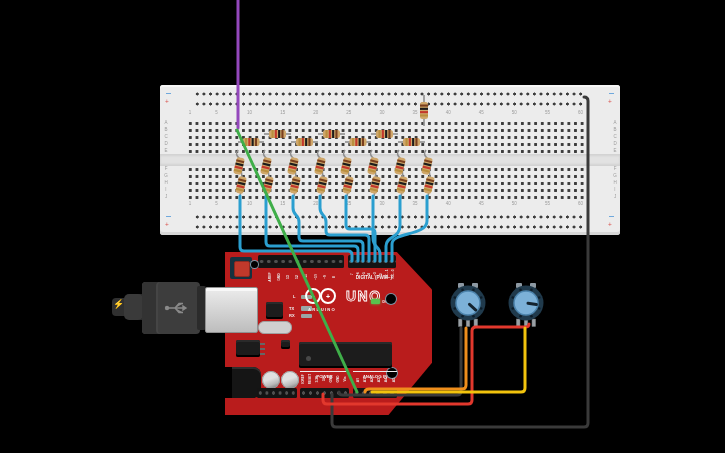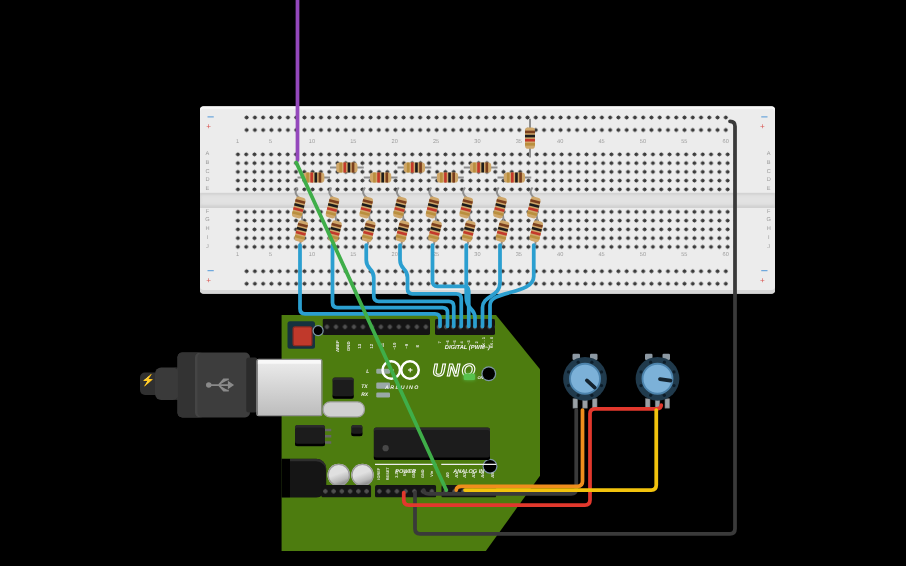--- a/index.html
+++ b/index.html
@@ -8,22 +8,22 @@
   .abs{position:absolute;}
   
   .bb{left:160px;top:85px;width:460px;height:150px;background:#ececec;border-radius:3px;
       box-shadow:inset 0 2px 0 #f7f7f7, inset 0 -3px 0 #d7d7d7;}
   .dots{background-image:radial-gradient(circle,#3c3c3c 1.35px,transparent 1.75px);}
   .rail{left:34px;width:390px;height:20px;background-size:6.62px 10px;}
   .grid{left:27px;width:400px;height:35px;background-size:6.65px 7px;}
   .channel{left:0;top:69px;width:460px;height:12px;background:#e2e2e2;
            box-shadow:inset 0 2px 2px #d2d2d2, inset 0 -2px 2px #d2d2d2;}
   
-  .board{left:225px;top:252px;width:207px;height:189px;background:#4d7c0f;
-         clip-path:polygon(0 0,83% 0,100% 23%,100% 68%,79% 100%,0 100%);font-style:italic;}
+  .board{left:225px;top:252px;width:207px;height:163px;background:#b91c1c;
+         clip-path:polygon(0 0,83% 0,100% 23%,100% 68%,79% 100%,0 100%);}
   .hdr{background-color:#141414;background-image:radial-gradient(circle,#505050 1.5px,transparent 1.9px);
        border-radius:1.5px;}
   .hole{border-radius:50%;background:#000;box-shadow:0 0 0 1px #7d96a5;}
   .wtxt{color:#f2f2f2;font-weight:bold;}
   .led{border-radius:1px;}
   .ic{background:#1c1c1c;border-radius:2px;
       box-shadow:inset 0 2px 0 #2a2a2a, inset 0 -2px 0 #000;}
   .cap{border-radius:50%;background:linear-gradient(160deg,#e0e0e0 45%,#b9b9b9 70%,#5a5a5a 100%);
        box-shadow:inset 0 0 0 1px #9a9a9a;}
   .uno-outline{-webkit-text-stroke:0.9px #ffffff;color:transparent;letter-spacing:1.5px;

